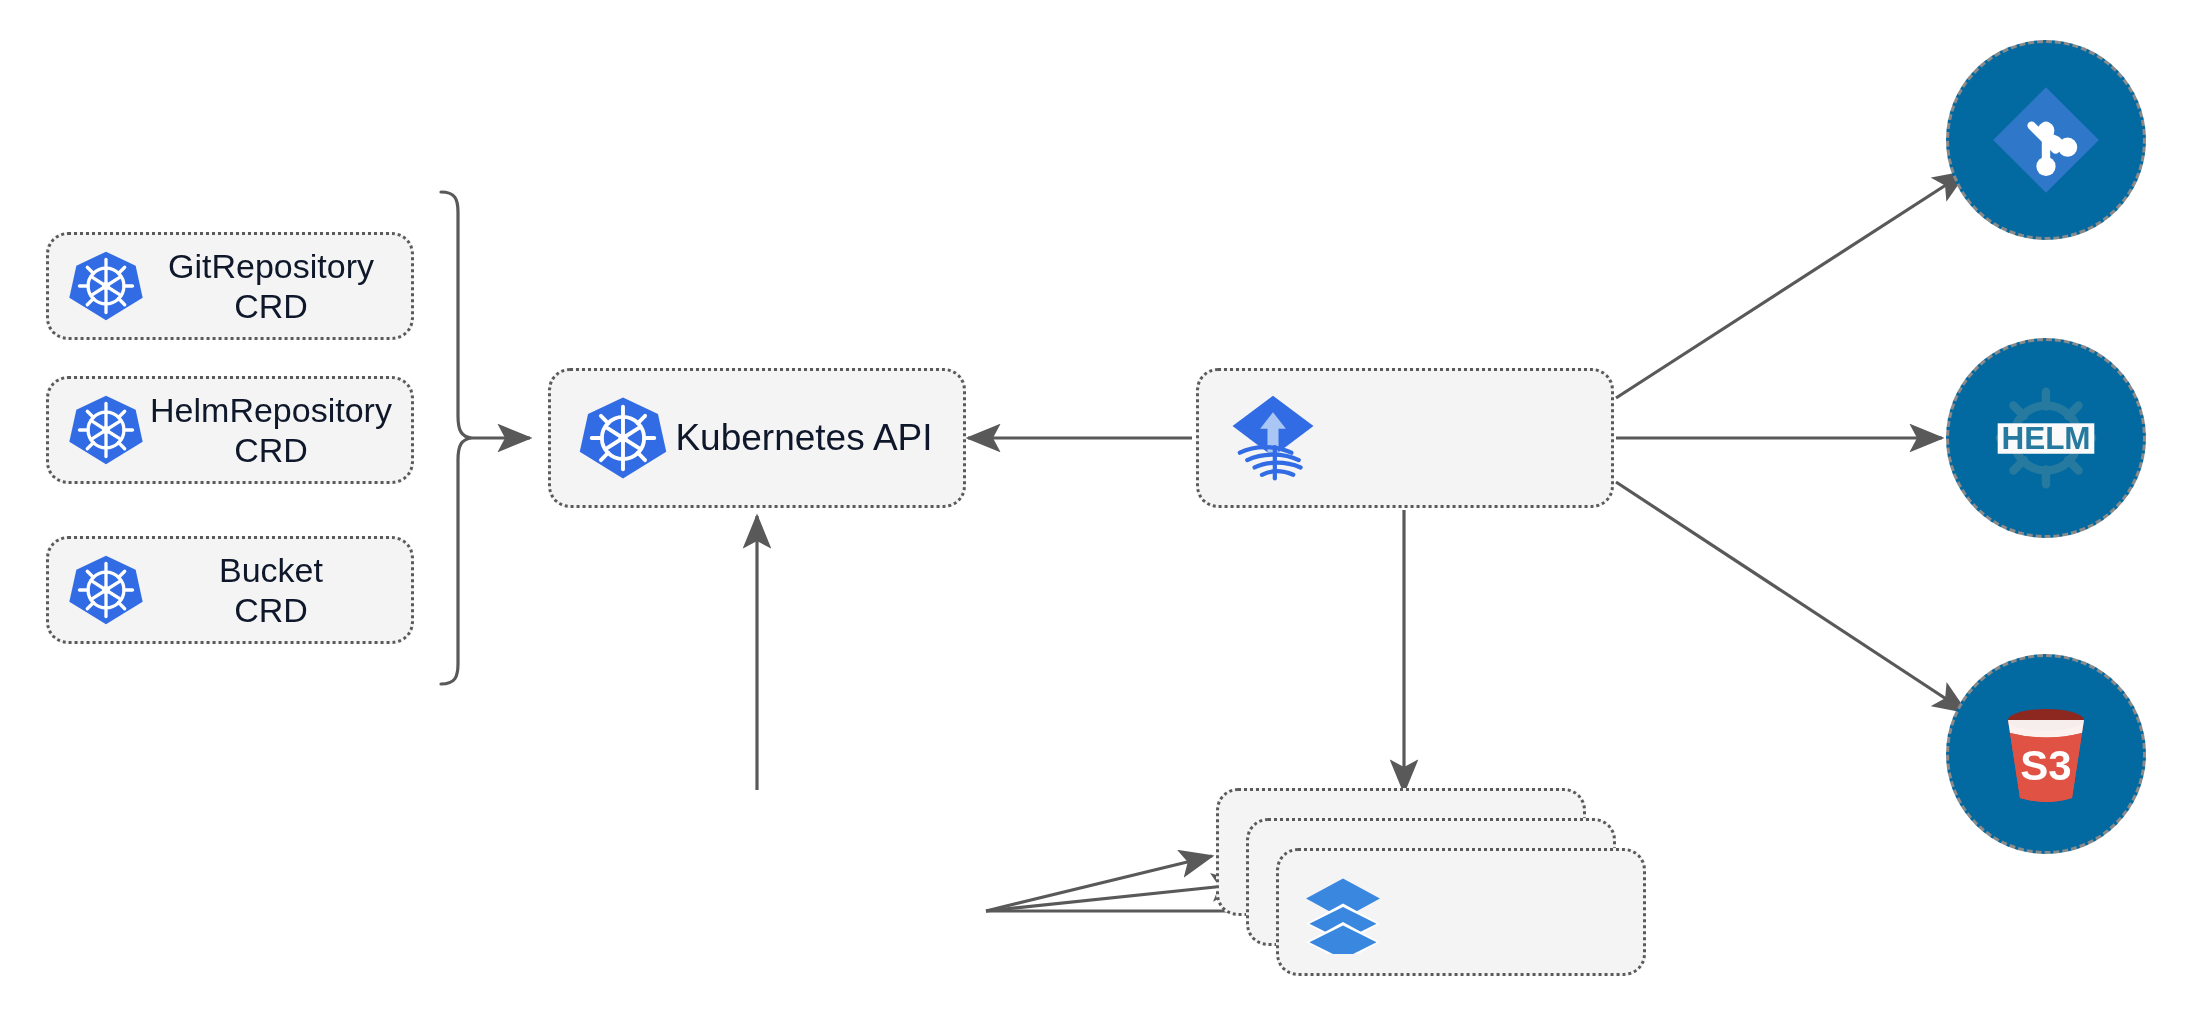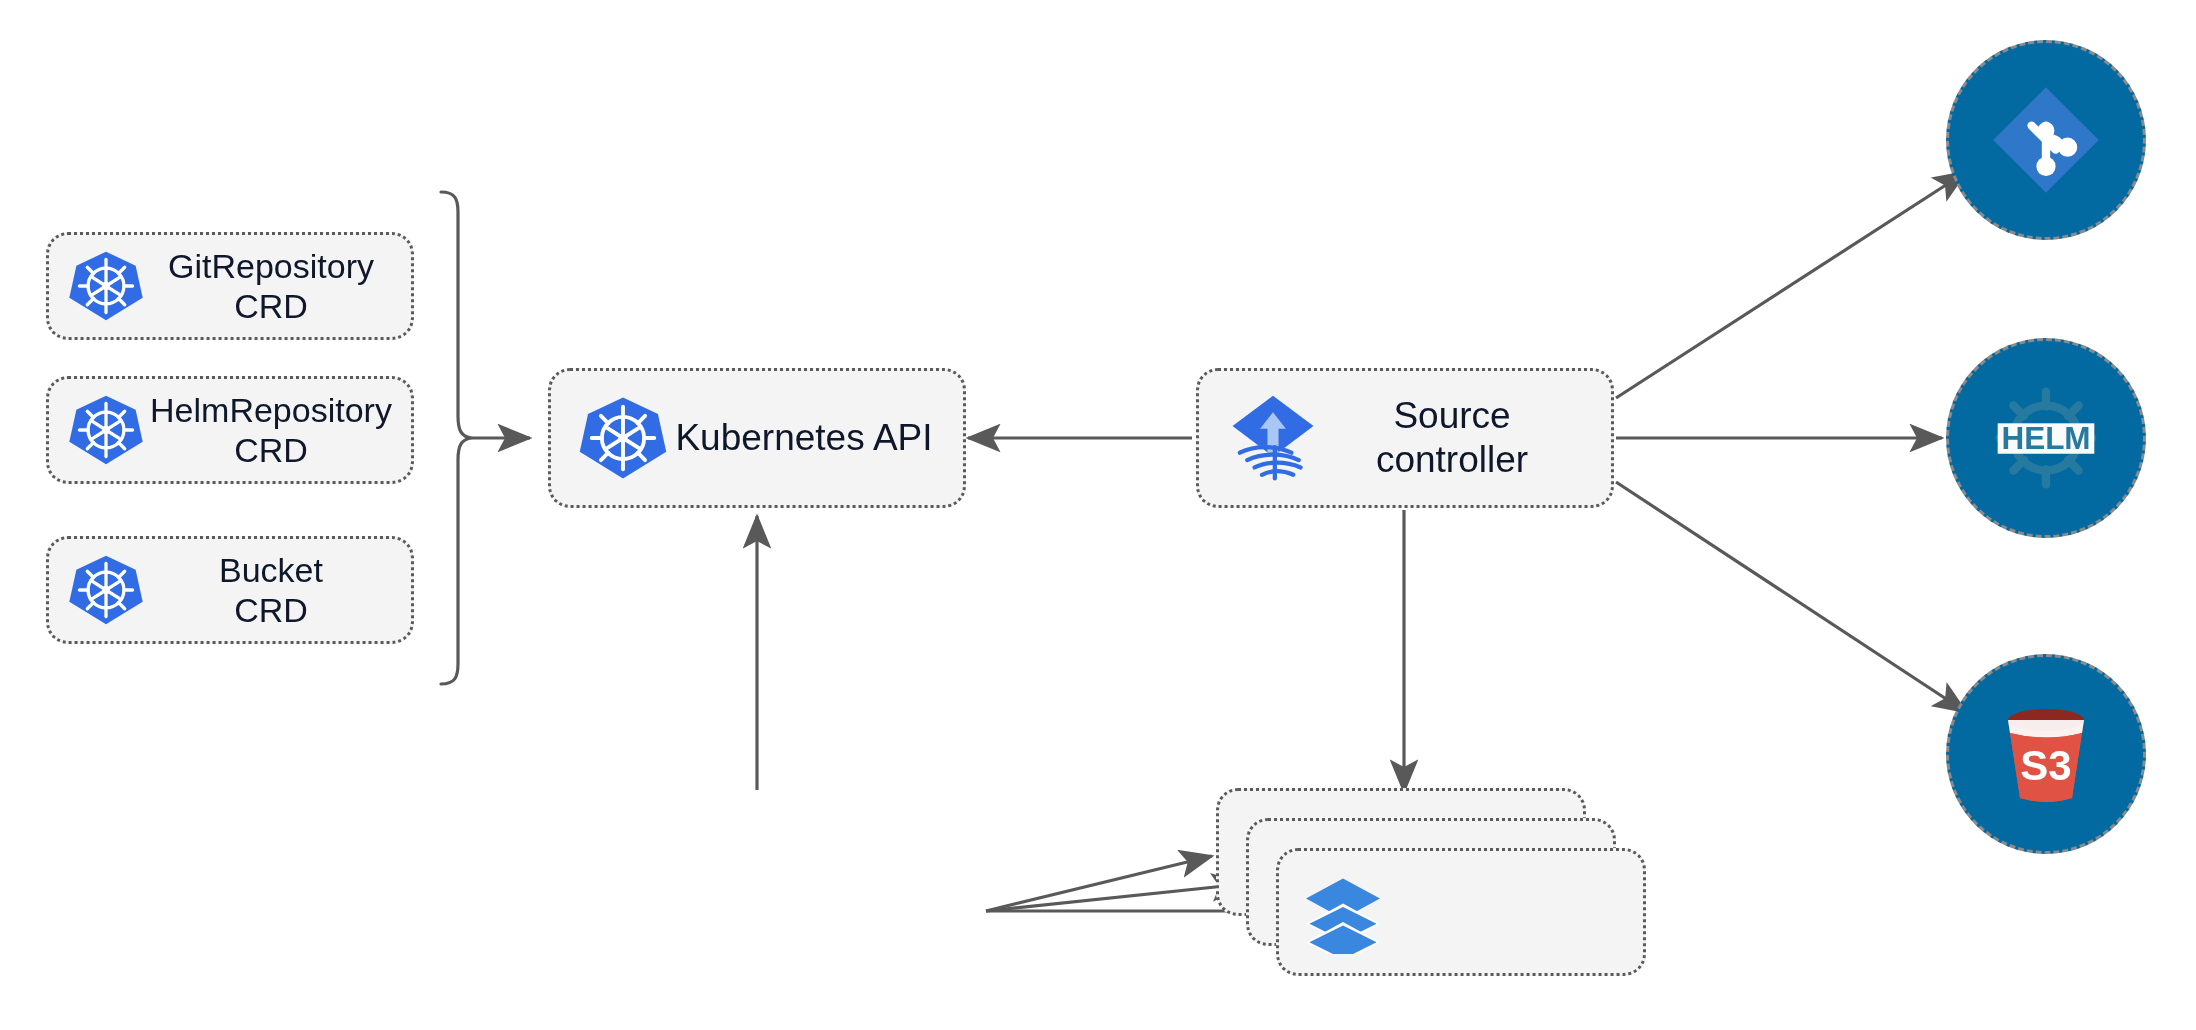--- a/index.html
+++ b/index.html
@@ -298,22 +298,20 @@
         <path d="M50,22 L64,40 L56,40 L56,66 L44,66 L44,40 L36,40 Z" fill="#a9c6f5"></path>
         <g stroke="#326ce5" stroke-width="4.6" stroke-linecap="round" fill="none">
           <path d="M14,66 C30,58 54,58 70,66"></path>
           <path d="M22,74 C38,66 62,66 78,74"></path>
           <path d="M30,82 C44,75 64,75 80,82"></path>
           <path d="M38,90 C48,85 60,85 72,90"></path>
           <path d="M52,60 L52,94"></path>
         </g>
       </svg>
     </span>
-    <span class="label">Source
-controller</span>
   </div>
 
 
   <div class="stack" style="left:1216px; top:788px; width:420px; height:190px">
     <div class="ghost" style="left:0; top:0"></div>
     <div class="ghost" style="left:30px; top:30px"></div>
     <div class="front" style="left:60px; top:60px">
       <span class="icon-slot">
         <svg viewBox="0 0 100 100" width="84" height="84">
           <polygon points="50,10 94,34 50,58 6,34" fill="#3a87e0"></polygon>

